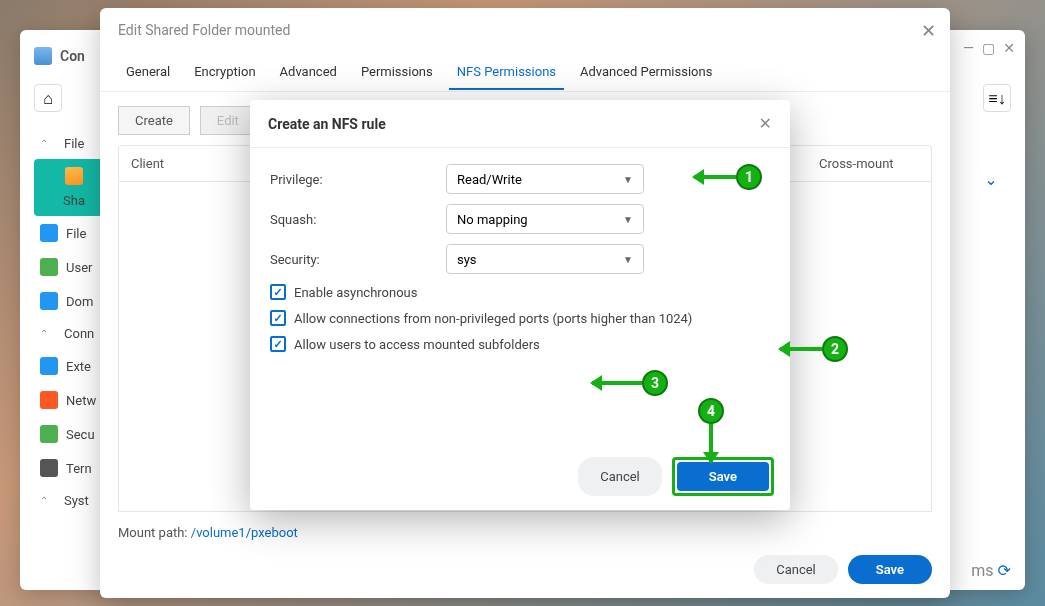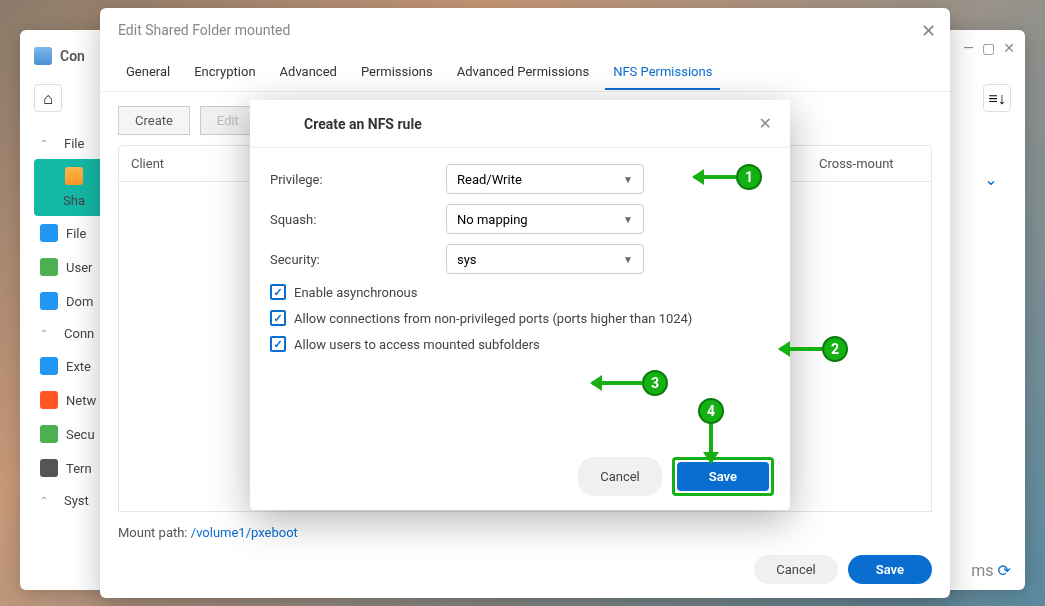--- a/index.html
+++ b/index.html
@@ -42,21 +42,21 @@
 
 .mount-row { position: absolute; left: 18px; bottom: 58px; font-size: 13px; color: #555; }
 .mount-row .path { color: #0a6ed1; }
 
 .d1-footer { position: absolute; right: 18px; bottom: 14px; display: flex; gap: 10px; }
 .btn-cancel { padding: 7px 22px; border: none; border-radius: 16px; background: #eef0f2; font-size: 13px; color: #444; }
 .btn-save { padding: 7px 28px; border: none; border-radius: 16px; background: #0a6ed1; color: #fff; font-size: 13px; font-weight: 600; }
 
 .dialog2 { position: absolute; left: 250px; top: 100px; width: 540px; height: 410px; background: #fff; border-radius: 4px; box-shadow: 0 10px 40px rgba(0,0,0,.3); }
 .dialog2 .d2-head { padding: 14px 18px; border-bottom: 1px solid #eee; display: flex; justify-content: space-between; align-items: center; }
-.dialog2 .d2-title { font-size: 14px; font-weight: 700; color: #333; margin-left: 36px; }
+.dialog2 .d2-title { font-size: 14px; font-weight: 700; color: #333; }
 .dialog2 .d2-close { color: #888; font-size: 16px; }
 .dialog2 .d2-body { padding: 16px 20px 8px; }
 .form-row { display: flex; align-items: center; margin-bottom: 10px; }
 .form-row .lbl { width: 176px; font-size: 13px; color: #444; }
 .form-row .inp { flex: 0 0 198px; height: 30px; border: 1px solid #ccc; border-radius: 4px; padding: 0 10px; font-size: 13px; }
 .form-row .sel { flex: 0 0 198px; height: 30px; border: 1px solid #ccc; border-radius: 4px; padding: 0 10px; font-size: 13px; display: flex; align-items: center; justify-content: space-between; }
 .form-row .sel .caret { color: #666; font-size: 10px; }
 .info-icn { width: 18px; height: 18px; border-radius: 50%; background: #e3f2fd; color: #0a6ed1; font-size: 11px; font-style: italic; font-weight: bold; display: flex; align-items: center; justify-content: center; margin-left: 8px; font-family: serif; }
 .chk-row { display: flex; align-items: center; gap: 8px; margin: 10px 0; font-size: 13px; color: #444; }
 .chk { width: 16px; height: 16px; border: 2px solid #0a6ed1; border-radius: 2px; display: flex; align-items: center; justify-content: center; color: #0a6ed1; font-size: 11px; font-weight: bold; }
@@ -148,22 +148,22 @@
 </div>
 
 <div class="dialog1">
   <div class="close-x">✕</div>
   <div class="d1-title">Edit Shared Folder mounted</div>
   <div class="tabs">
     <div class="tab">General</div>
     <div class="tab">Encryption</div>
     <div class="tab">Advanced</div>
     <div class="tab">Permissions</div>
+    <div class="tab active">NFS Permissions</div>
     <div class="tab">Advanced Permissions</div>
-    <div class="tab active">NFS Permissions</div>
   </div>
   <div class="toolbar">
     <button class="btn">Create</button>
     <button class="btn disabled">Edit</button>
   </div>
   <div class="grid-head">
     <span style="flex:1">Client</span>
     <span style="width:100px;">Cross-mount</span>
   </div>
   <div class="grid-body"></div>

